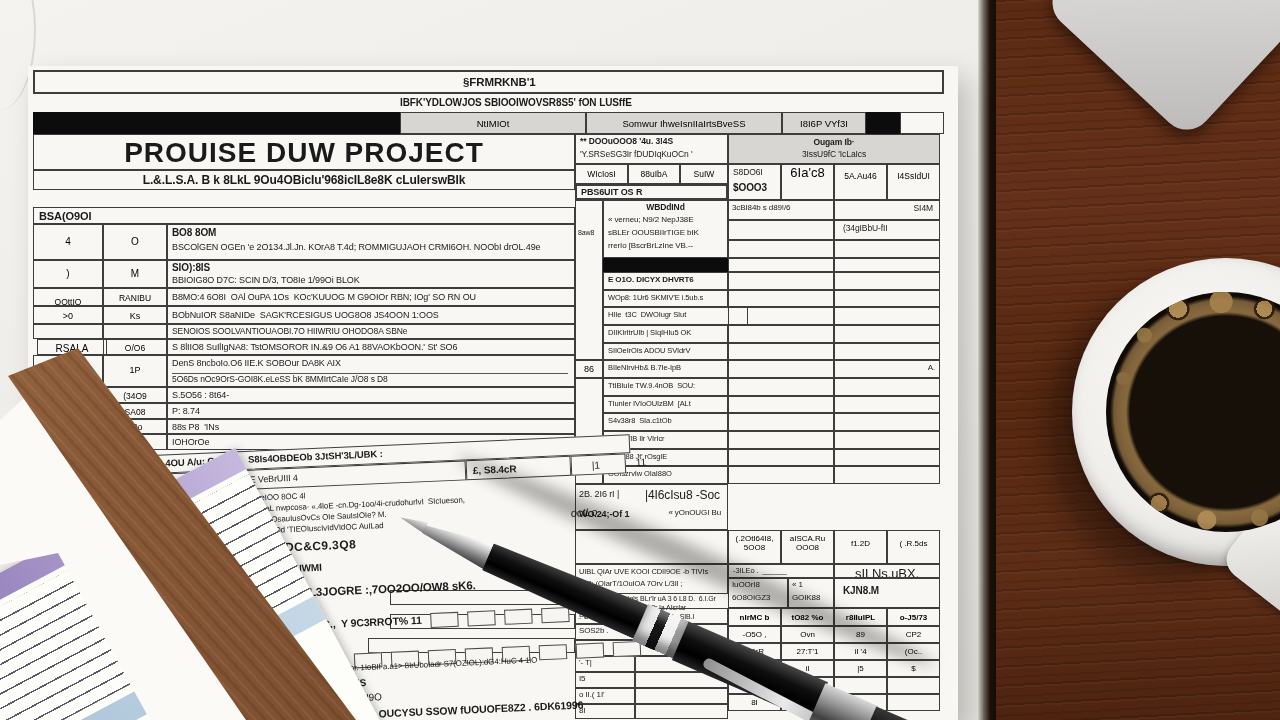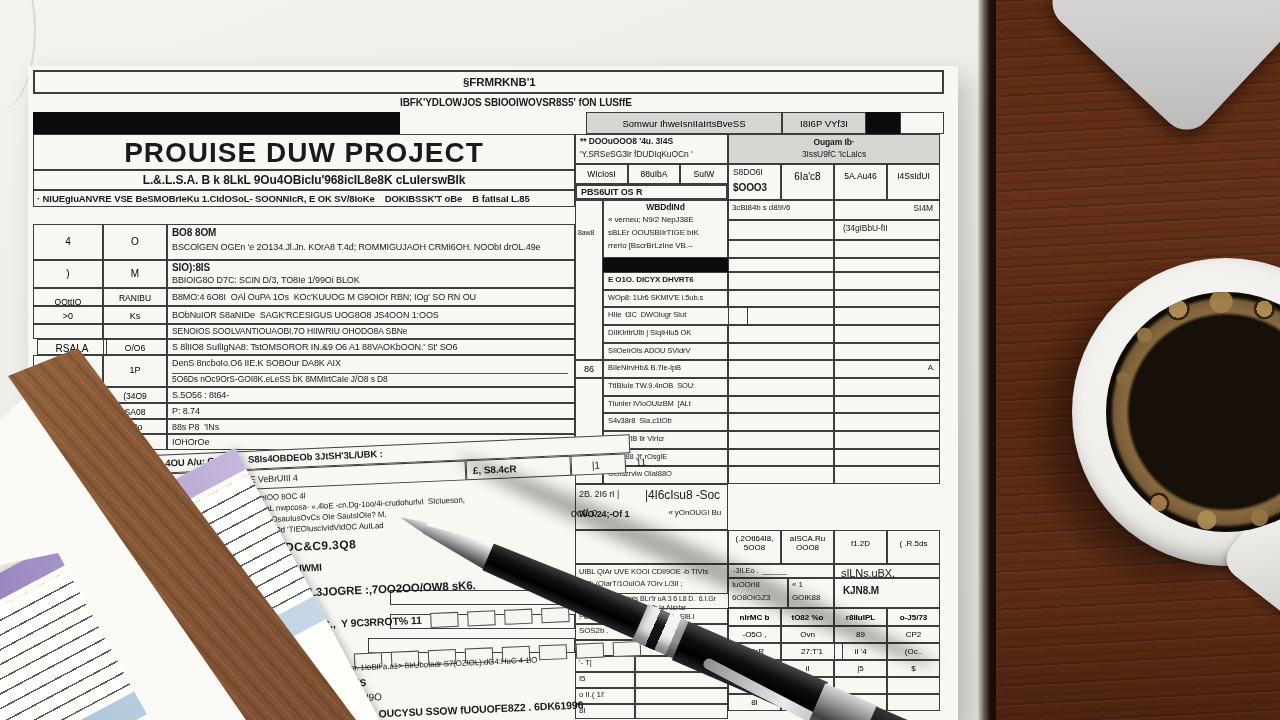--- a/index.html
+++ b/index.html
@@ -87,33 +87,34 @@
   </div>
 
   <div class="form">
 
     <div class="c" style="left:5px;top:4px;width:911px;height:24px;border-width:2px">
       <span class="t b" style="left:428px;top:4px;font-size:11.5px">§FRMRKNB'1</span>
     </div>
     <span class="t b" style="left:372px;top:31px;font-size:10px">IBFK'YDLOWJOS SBIOOIWOVSR8S5' fON LUSffE</span>
 
     <div class="blk" style="left:5px;top:46px;width:367px;height:22px"></div>
+    <div class="c gray ctr" style="left:372px;top:46px;width:186px;height:22px;font-size:9.5px;padding-top:5px">NtIMIOt</div>
     <div class="c gray ctr" style="left:558px;top:46px;width:196px;height:22px;font-size:9.5px;padding-top:5px">Somwur IhweIsnIIaIrtsBveSS</div>
     <div class="c gray ctr" style="left:754px;top:46px;width:84px;height:22px;font-size:9.5px;padding-top:5px">I8I6P VYf3I</div>
     <div class="blk" style="left:838px;top:46px;width:34px;height:22px"></div>
     <div class="c" style="left:872px;top:46px;width:44px;height:22px"></div>
 
     <div class="c" style="left:5px;top:68px;width:542px;height:36px">
       <span class="t b ctr" style="left:0;top:2px;width:100%;font-size:28px;letter-spacing:1px">PROUISE DUW PROJECT</span>
     </div>
     <div class="c" style="left:5px;top:104px;width:542px;height:20px">
       <span class="t b ctr" style="left:0;top:3px;width:100%;font-size:12px">L.&amp;.L.S.A. B k 8LkL 9Ou4OBicIu'968icIL8e8K cLuIerswBIk</span>
     </div>
-    <div class="c" style="left:5px;top:124px;width:542px;height:17px">
-      <span class="t b" style="left:3px;top:3px;font-size:9.5px">· NIUEgIuANVRE VSE BeSMOBrIeKu 1.CIdOSoL- SOONNIcR, E OK SV/8IoKe    DOKIBSSK'T oBe    B fatIsaI L.85</span>
+    <div class="c" style="left:5px;top:141px;width:542px;height:17px">
+      <span class="t b" style="left:5px;top:2px;font-size:11px">BSA(O9OI</span>
     </div>
 
     <div class="c ctr" style="left:5px;top:158px;width:70px;height:36px;font-size:10px;padding-top:11px">4</div>
     <div class="c ctr" style="left:75px;top:158px;width:64px;height:36px;font-size:10px;padding-top:11px">O</div>
     <div class="c" style="left:139px;top:158px;width:408px;height:36px">
       <span class="t b" style="left:4px;top:2px;font-size:10px">BO8 8OM</span>
       <span class="t" style="left:4px;top:17px;font-size:9px">BSCOlGEN OGEn 'e 2O134.Jl.Jn. KOrA8 T.4d; ROMMIGUJAOH CRMI6OH. NOObI drOL.49e</span>
     </div>
     <div class="c ctr" style="left:5px;top:194px;width:70px;height:28px;font-size:10px;padding-top:7px">)</div>
     <div class="c ctr" style="left:75px;top:194px;width:64px;height:28px;font-size:10px;padding-top:7px">M</div>
@@ -180,21 +181,21 @@
     <div class="c ctr" style="left:547px;top:98px;width:53px;height:20px;font-size:8.5px;padding-top:4px">WIcIosI</div>
     <div class="c ctr" style="left:600px;top:98px;width:52px;height:20px;font-size:8.5px;padding-top:4px">88uIbA</div>
     <div class="c ctr" style="left:652px;top:98px;width:48px;height:20px;font-size:8.5px;padding-top:4px">SuIW</div>
     <div class="c" style="left:547px;top:118px;width:153px;height:16px;border-width:2px">
       <span class="t b" style="left:4px;top:1px;font-size:9px">PBS6UIT OS R</span>
     </div>
     <div class="c" style="left:700px;top:98px;width:53px;height:36px">
       <span class="t" style="left:4px;top:3px;font-size:8.5px">S8DO6I</span>
       <span class="t b" style="left:4px;top:17px;font-size:10px">$OOO3</span>
     </div>
-    <div class="c ctr" style="left:753px;top:98px;width:53px;height:36px;font-size:10px;padding-top:6px">6Ia'c8</div>
+    <div class="c ctr" style="left:753px;top:98px;width:53px;height:36px;font-size:13px;padding-top:0">6Ia'c8</div>
     <div class="c ctr" style="left:806px;top:98px;width:53px;height:36px;font-size:8.5px;padding-top:6px">5A.Au46</div>
     <div class="c ctr" style="left:859px;top:98px;width:53px;height:36px;font-size:8.5px;padding-top:6px">I4SsIdUI</div>
 
     <div class="c" style="left:547px;top:134px;width:28px;height:160px">
       <span class="t" style="left:2px;top:28px;font-size:7px">8aw8</span>
     </div>
     <div class="c ctr" style="left:547px;top:294px;width:28px;height:18px;font-size:9px;padding-top:3px">86</div>
     <div class="c" style="left:547px;top:312px;width:28px;height:106px"></div>
 
     <div class="c" style="left:575px;top:134px;width:125px;height:58px">
@@ -294,21 +295,21 @@
     <div class="c ctr" style="left:806px;top:464px;width:53px;height:34px;font-size:8px;padding-top:8px">f1.2D</div>
     <div class="c ctr" style="left:859px;top:464px;width:53px;height:34px;font-size:8px;padding-top:8px">( .R.5ds</div>
     <div class="c" style="left:547px;top:498px;width:153px;height:30px">
       <span class="t" style="left:3px;top:3px;font-size:7.5px">UIBL QIAr UVE KOOI CDII9OE -b TIVIs</span>
       <span class="t" style="left:3px;top:15px;font-size:7.5px">T18: (OIarT/1OuIOA 7Orv L/3Il ;</span>
     </div>
     <div class="c" style="left:700px;top:498px;width:106px;height:14px">
         <span class="t" style="left:4px;top:2px;font-size:7.5px">-3ILEo .  ______</span>
       </div>
     <div class="c" style="left:806px;top:498px;width:106px;height:14px">
-        <span class="t" style="left:6px;top:2px;font-size:11px">sILNs.uBX.</span>
+        <span class="t" style="left:20px;top:2px;font-size:13px">sILNs.uBX.</span>
       </div>
     <div class="c" style="left:700px;top:512px;width:60px;height:30px">
       <span class="t" style="left:3px;top:2px;font-size:8px">IuOOrI8</span>
       <span class="t" style="left:3px;top:15px;font-size:8px">6O8OIGZ3</span>
     </div>
     <div class="c" style="left:760px;top:512px;width:46px;height:30px">
       <span class="t" style="left:3px;top:2px;font-size:8px">« 1</span>
       <span class="t" style="left:3px;top:15px;font-size:8px">GOIK88</span>
     </div>
     <div class="c" style="left:806px;top:512px;width:106px;height:30px">
@@ -321,21 +322,21 @@
     </div>
     <div class="c ctr b" style="left:700px;top:542px;width:53px;height:18px;font-size:8px;padding-top:4px">nIrMC b</div>
     <div class="c ctr b" style="left:753px;top:542px;width:53px;height:18px;font-size:8px;padding-top:4px">tO82 %o</div>
     <div class="c ctr b" style="left:806px;top:542px;width:53px;height:18px;font-size:8px;padding-top:4px">r8IIuIPL</div>
     <div class="c ctr b" style="left:859px;top:542px;width:53px;height:18px;font-size:8px;padding-top:4px">o-J5/73</div>
     <div class="c ctr" style="left:700px;top:560px;width:53px;height:17px;font-size:8px;padding-top:3px">-O5O ,</div>
     <div class="c ctr" style="left:753px;top:560px;width:53px;height:17px;font-size:8px;padding-top:3px">Ovn</div>
     <div class="c ctr" style="left:806px;top:560px;width:53px;height:17px;font-size:8px;padding-top:3px">89</div>
     <div class="c ctr" style="left:859px;top:560px;width:53px;height:17px;font-size:8px;padding-top:3px">CP2</div>
     <div class="c ctr" style="left:700px;top:577px;width:53px;height:17px;font-size:8px;padding-top:3px">3OrR</div>
-    <div class="c ctr" style="left:753px;top:577px;width:62px;height:17px;font-size:8px;padding-top:3px">27:T'1</div>
+    <div class="c ctr" style="left:753px;top:577px;width:53px;height:17px;font-size:8px;padding-top:3px">27:T'1</div>
     <div class="c ctr" style="left:806px;top:577px;width:53px;height:17px;font-size:8px;padding-top:3px">iI '4</div>
     <div class="c ctr" style="left:859px;top:577px;width:53px;height:17px;font-size:8px;padding-top:3px">(Oc..</div>
     <div class="c ctr" style="left:700px;top:594px;width:53px;height:17px;font-size:8px;padding-top:3px">5O9G</div>
     <div class="c ctr" style="left:753px;top:594px;width:53px;height:17px;font-size:8px;padding-top:3px">iI</div>
     <div class="c ctr" style="left:806px;top:594px;width:53px;height:17px;font-size:8px;padding-top:3px">|5</div>
     <div class="c ctr" style="left:859px;top:594px;width:53px;height:17px;font-size:8px;padding-top:3px">$</div>
     <div class="c ctr" style="left:700px;top:611px;width:53px;height:17px;font-size:8px;padding-top:3px">GI3O</div>
     <div class="c ctr" style="left:753px;top:611px;width:53px;height:17px;font-size:8px;padding-top:3px">|</div>
     <div class="c ctr" style="left:806px;top:611px;width:53px;height:17px;font-size:8px;padding-top:3px"></div>
     <div class="c ctr" style="left:859px;top:611px;width:53px;height:17px;font-size:8px;padding-top:3px"></div>

